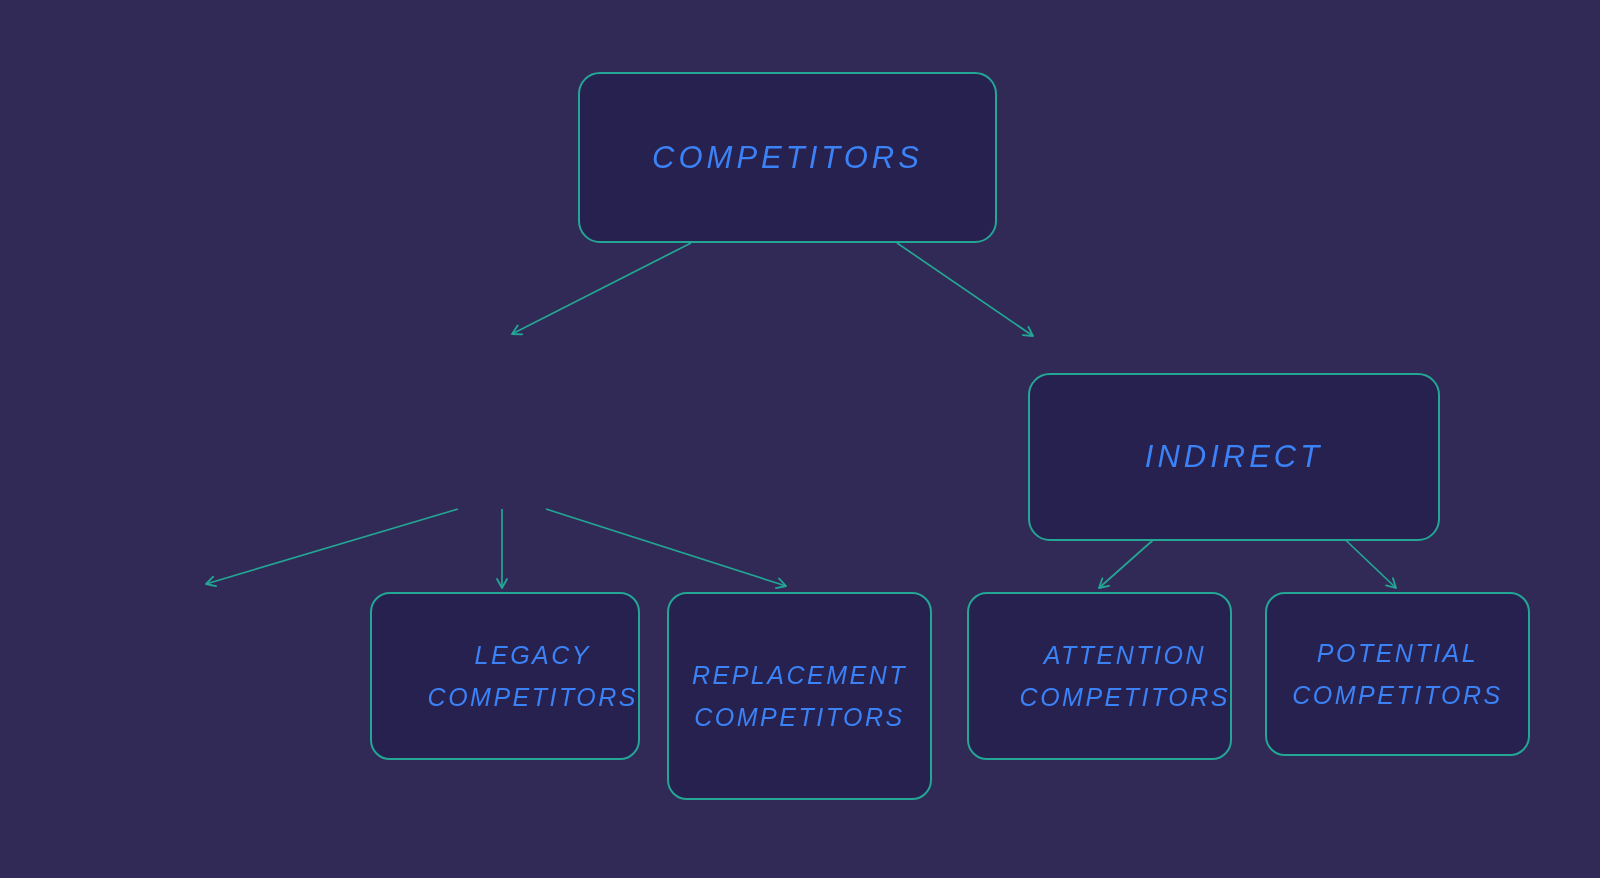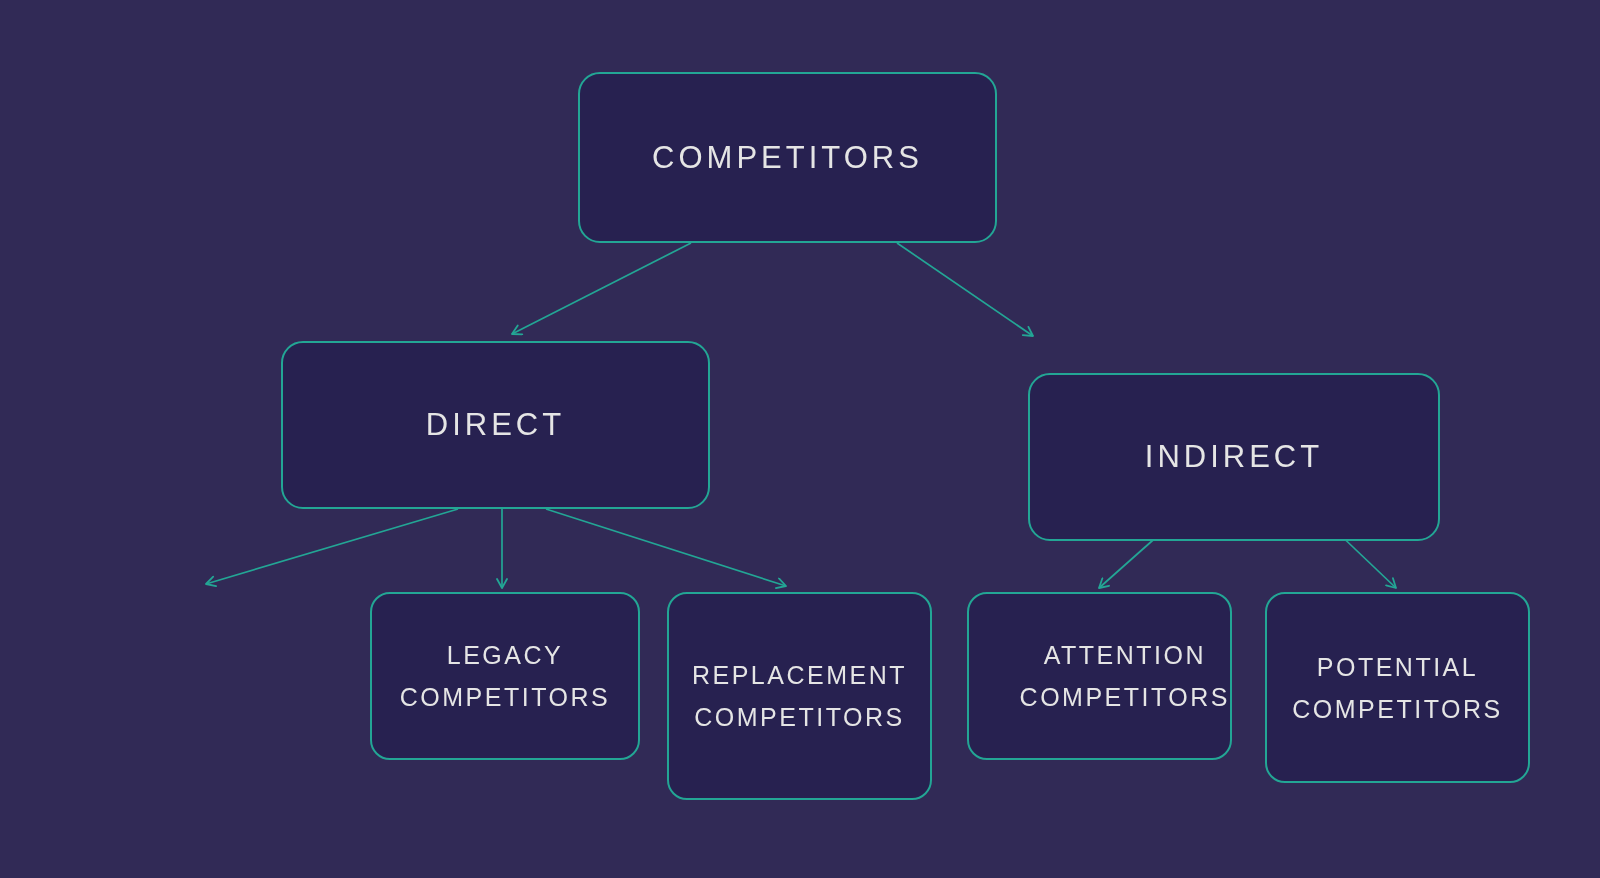--- a/index.html
+++ b/index.html
@@ -31,37 +31,38 @@
     background: #272150;
     border: 2px solid #23a695;
     border-radius: 22px;
     display: flex;
     align-items: center;
     justify-content: center;
     text-align: center;
     box-sizing: border-box;
   }
   .node-label {
-    color: #e5e5e5;
+    color: #3b82f6;
     font-weight: 300;
     white-space: pre-line;
+    font-style: italic;
   }
   .lvl1 .node-label { font-size: 31px; letter-spacing: 4px; }
   .lvl2 .node-label { font-size: 31px; letter-spacing: 4px; }
   .lvl3 { border-radius: 20px; }
   .lvl3 .node-label { font-size: 25px; letter-spacing: 2.5px; line-height: 42px; }
 
   #node-root      { left: 578px;  top: 72px;  width: 419px; height: 171px; }
   #node-direct    { left: 281px;  top: 341px; width: 429px; height: 168px; }
   #node-indirect  { left: 1028px; top: 341px; width: 412px; height: 168px; margin-top: 32px; }
   #node-competing { left: 71px;   top: 592px; width: 262px; height: 168px; }
-  #node-legacy    { left: 370px;  top: 592px; width: 270px; height: 168px; }
+  #node-legacy    { left: 370px;  top: 592px; width: 270px; height: 168px; justify-content: flex-end; }
   #node-replacement { left: 667px; top: 592px; width: 265px; height: 208px; }
   #node-attention { left: 967px;  top: 592px; width: 265px; height: 168px; justify-content: flex-end; }
-  #node-potential { left: 1265px; top: 592px; width: 265px; height: 191px; text-align: center; }
+  #node-potential { left: 1265px; top: 592px; width: 265px; height: 164px; text-align: center; }
 </style>
 </head>
 <body>
 
 <div class="canvas">
 
   <svg class="edges-layer" width="1600" height="878" viewBox="0 0 1600 878" xmlns="http://www.w3.org/2000/svg">
     <defs>
       <marker id="arrowhead" markerWidth="14" markerHeight="12" refX="0" refY="0" orient="auto" markerUnits="userSpaceOnUse" viewBox="-12 -6 14 12">
         <path d="M -9 -5 L 0 0 L -9 5" fill="none" stroke="#23a695" stroke-width="1.8" stroke-linecap="round" stroke-linejoin="round"></path>
@@ -75,23 +76,20 @@
       <line x1="546" y1="509" x2="786" y2="586" marker-end="url(#arrowhead)"></line>
       <line x1="1188" y1="509" x2="1099" y2="588" marker-end="url(#arrowhead)"></line>
       <line x1="1313" y1="509" x2="1396" y2="588" marker-end="url(#arrowhead)"></line>
     </g>
   </svg>
 
   <div class="node lvl1" id="node-root">
     <span class="node-label">COMPETITORS</span>
   </div>
 
-  <div class="node lvl2" id="node-direct">
-    <span class="node-label">DIRECT</span>
-  </div>
 
   <div class="node lvl2" id="node-indirect">
     <span class="node-label">INDIRECT</span>
   </div>
 
 
   <div class="node lvl3" id="node-legacy">
     <span class="node-label">LEGACY
 COMPETITORS</span>
   </div>

